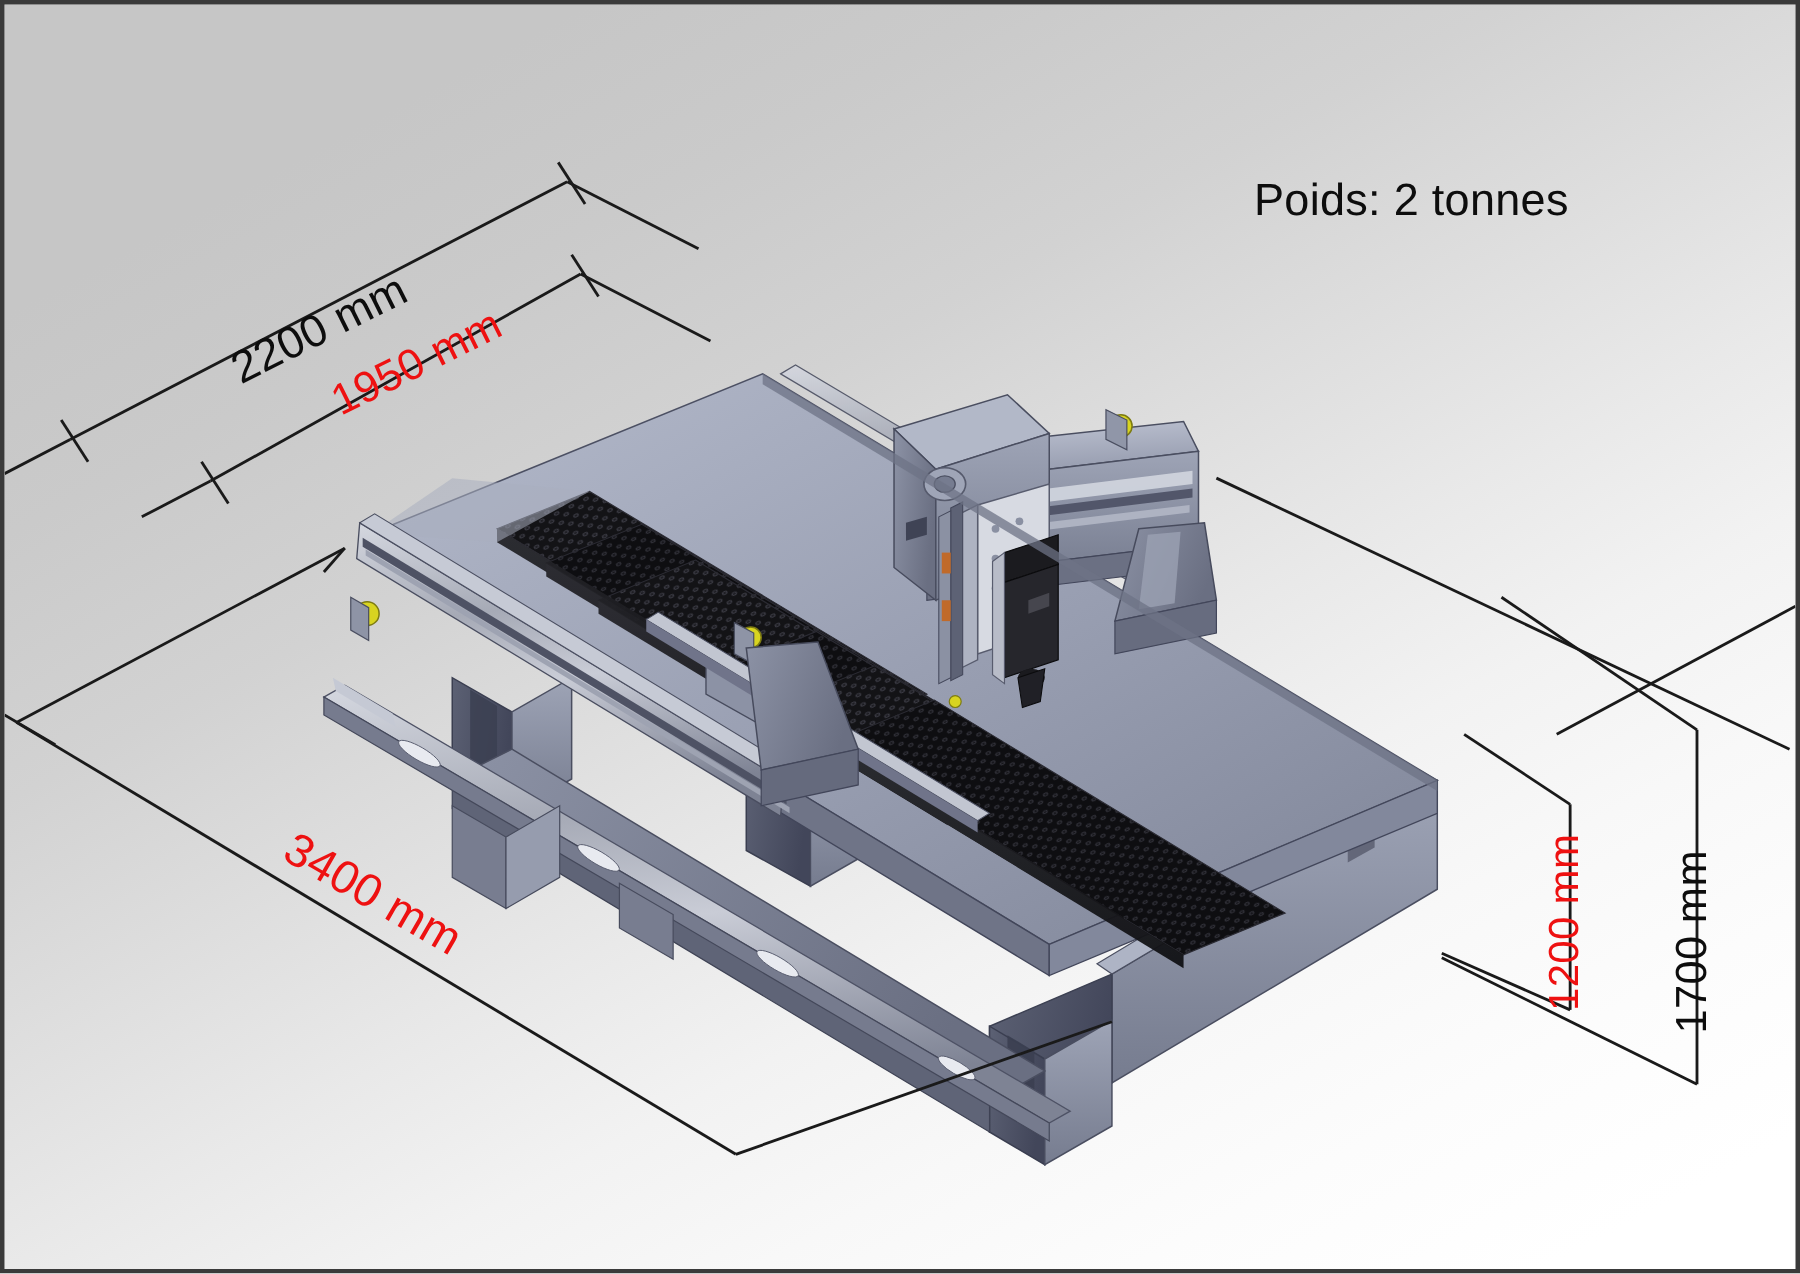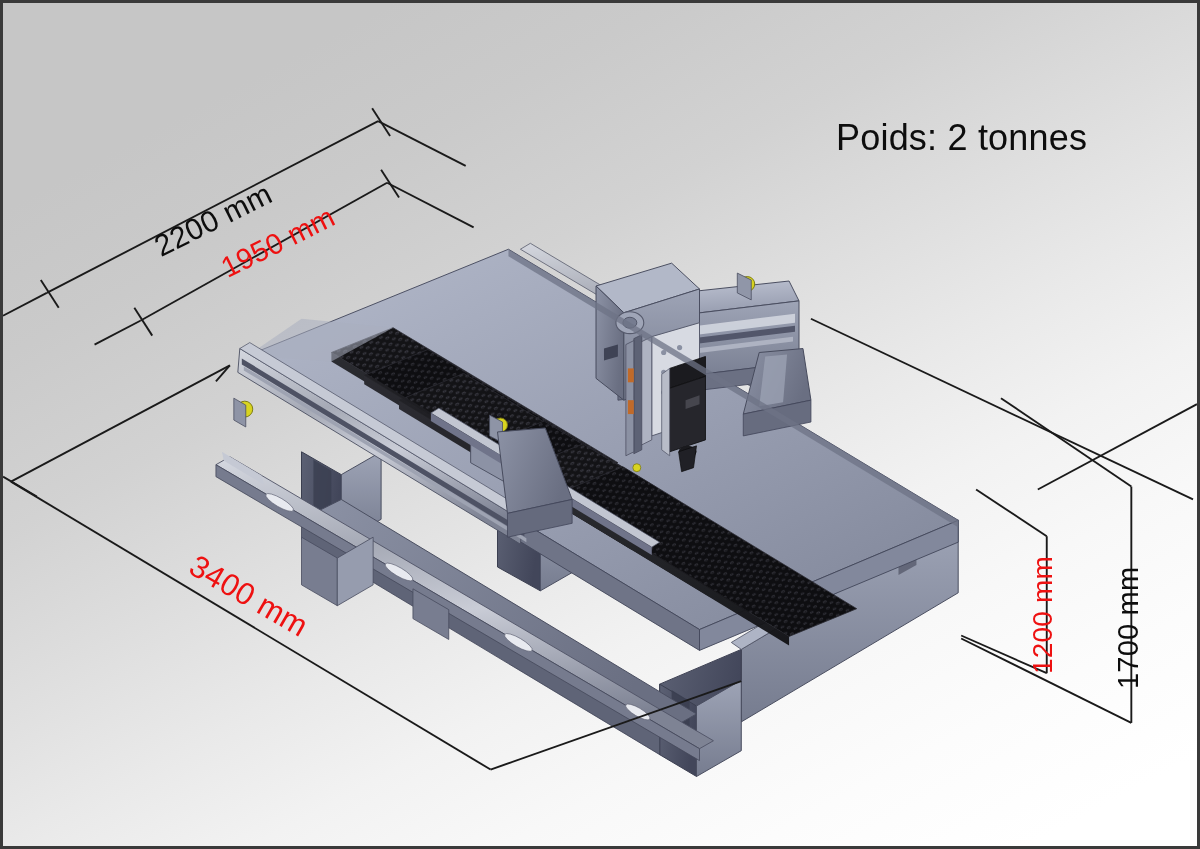--- a/index.html
+++ b/index.html
@@ -38,21 +38,21 @@
     pointer-events:none;
   }
   .dim-black{color:#0d0d0d;}
   .dim-red{color:#ee1111;}
 
   #t2200{left:146px;top:230px;font-size:30px;transform:rotate(-26.5deg);}
   #t1950{left:213px;top:252px;font-size:29px;transform:rotate(-26.5deg);}
   #t3400{left:198px;top:545px;font-size:31px;transform:rotate(30deg);}
   #t1200{left:1024px;top:671px;font-size:28px;transform:rotate(-90deg);}
   #t1700{left:1109px;top:686px;font-size:29px;transform:rotate(-90deg);}
-  #tpoids{left:833px;top:114px;font-size:36px;}
+  #tpoids{left:833px;top:114px;font-size:30px;}
 
   
   #machine{position:absolute;inset:0;width:100%;height:100%;}
 </style>
 </head>
 <body>
 
 <div id="stage">
 
   <svg id="machine" viewBox="0 0 1200 849" preserveAspectRatio="none">

